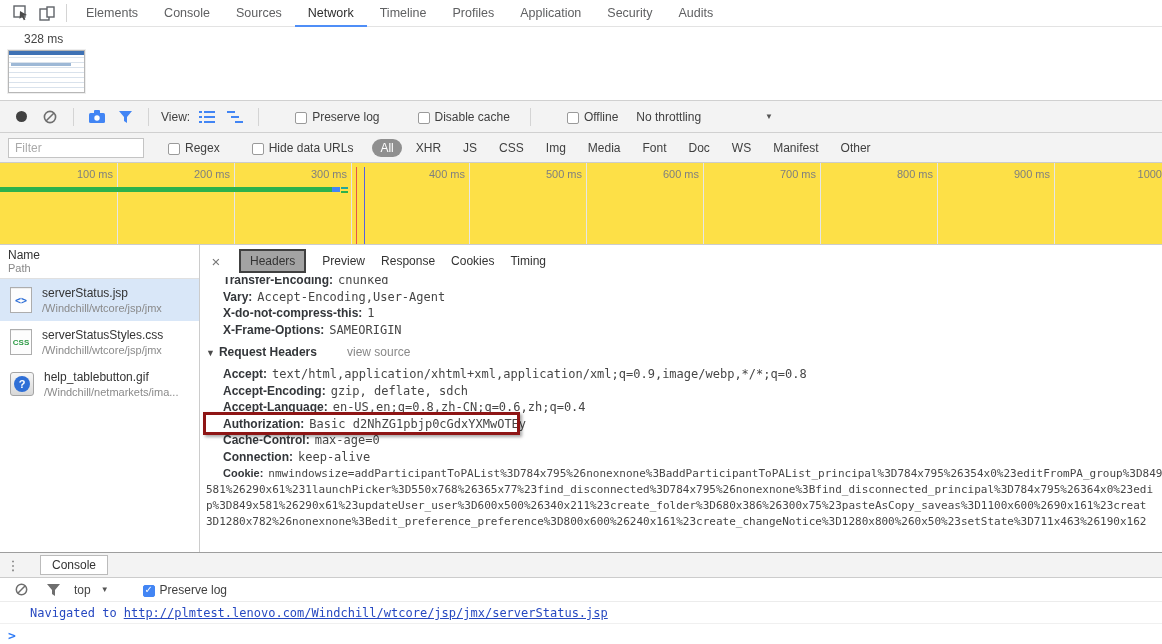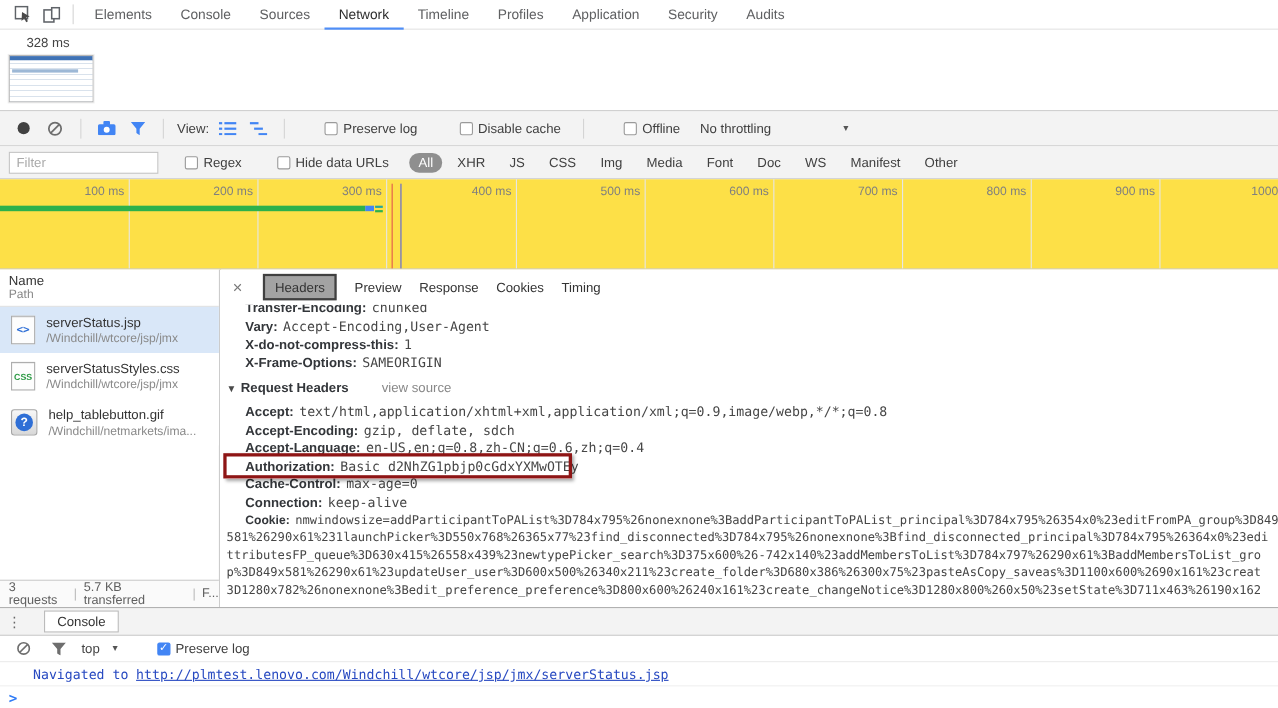--- a/index.html
+++ b/index.html
@@ -34,21 +34,21 @@
   
   .net-toolbar{position:absolute;left:0;top:100px;width:1162px;height:33px;background:var(--toolbar-bg);
     border-top:1px solid #d0d0d0;border-bottom:1px solid #d0d0d0;display:flex;align-items:center;padding-left:10px;gap:6px;}
   .record-dot{width:11px;height:11px;border-radius:50%;background:#414141;margin:0 6px;cursor:pointer;}
   .tool-ic{display:inline-flex;align-items:center;justify-content:center;width:22px;height:20px;cursor:pointer;}
   .lbl{color:#404040;}
   .cbx{display:inline-block;width:12px;height:12px;border:1px solid #9a9a9a;border-radius:2px;background:#fff;
     margin-right:5px;vertical-align:-2px;cursor:pointer;}
   .cbx.checked{background:var(--accent-blue);border-color:var(--accent-blue);position:relative;}
   .cbx.checked::after{content:"✓";position:absolute;left:1px;top:-2px;color:#fff;font-size:10px;}
-  .ckgroup{display:inline-flex;align-items:center;margin:16px 8px;cursor:pointer;padding-left:16px;}
+  .ckgroup{display:inline-flex;align-items:flex-end;margin:16px 8px;cursor:pointer;padding-left:16px;}
   .dd-arrow{font-size:8px;color:#555;}
 
   
   .filter-bar{position:absolute;left:0;top:133px;width:1162px;height:30px;background:var(--toolbar-bg);
     border-bottom:1px solid #ccc;display:flex;align-items:center;padding-left:8px;}
   .filter-input{width:136px;height:20px;border:1px solid #c4c4c4;background:#fff;font-size:12px;
     padding:0 6px;font-family:"Liberation Sans",sans-serif;color:#333;}
   .filter-input::placeholder{color:#aaa;}
   .pill{padding:2px 8px;color:#404040;cursor:pointer;margin:0 3px;}
   .pill.active{background:#8f8f8f;color:#fff;border-radius:10px;}
@@ -299,27 +299,20 @@
           <div class="req-path">/Windchill/wtcore/jsp/jmx</div>
         </span>
       </div>
       <div class="req-row">
         <span class="req-ic ic-help"></span>
         <span>
           <div class="req-name">help_tablebutton.gif</div>
           <div class="req-path">/Windchill/netmarkets/ima...</div>
         </span>
       </div>
-      <div class="status-bar">
-        <span>3 requests</span>
-        <span class="pipe"></span>
-        <span>5.7 KB transferred</span>
-        <span class="pipe"></span>
-        <span>F...</span>
-      </div>
     </div>
 
     <div class="right-panel">
       <div class="detail-tabs">
         <span class="close-x">×</span>
         <span class="dtab active">Headers</span>
         <span class="dtab">Preview</span>
         <span class="dtab">Response</span>
         <span class="dtab">Cookies</span>
         <span class="dtab">Timing</span>
@@ -336,21 +329,20 @@
         <div class="hline"><span class="hname">Accept-Encoding:</span><span class="hval">gzip, deflate, sdch</span></div>
         <div class="hline"><span class="hname">Accept-Language:</span><span class="hval">en-US,en;q=0.8,zh-CN;q=0.6,zh;q=0.4</span></div>
         <div class="hline auth-line">
           <div class="auth-box"></div>
           <span class="hname">Authorization:</span><span class="hval">Basic d2NhZG1pbjp0cGdxYXMwOTEy</span>
         </div>
         <div class="hline"><span class="hname">Cache-Control:</span><span class="hval">max-age=0</span></div>
         <div class="hline"><span class="hname">Connection:</span><span class="hval">keep-alive</span></div>
         <div class="cookie-line first"><span class="hname">Cookie:</span><span class="hval-s">nmwindowsize=addParticipantToPAList%3D784x795%26nonexnone%3BaddParticipantToPAList_principal%3D784x795%26354x0%23editFromPA_group%3D849</span></div>
         <div class="cookie-line"><span class="hval-s">581%26290x61%231launchPicker%3D550x768%26365x77%23find_disconnected%3D784x795%26nonexnone%3Bfind_disconnected_principal%3D784x795%26364x0%23edi</span></div>
-        <div class="cookie-line"><span class="hval-s">ttributesFP_queue%3D630x415%26558x439%23newtypePicker_search%3D375x600%26-742x140%23addMembersToList%3D784x797%26290x61%3BaddMembersToList_gro</span></div>
         <div class="cookie-line"><span class="hval-s">p%3D849x581%26290x61%23updateUser_user%3D600x500%26340x211%23create_folder%3D680x386%26300x75%23pasteAsCopy_saveas%3D1100x600%2690x161%23creat</span></div>
         <div class="cookie-line"><span class="hval-s">3D1280x782%26nonexnone%3Bedit_preference_preference%3D800x600%26240x161%23create_changeNotice%3D1280x800%260x50%23setState%3D711x463%26190x162</span></div>
       </div>
     </div>
   </div>
 
   <div class="drawer">
     <div class="drawer-tabbar">
       <span class="kebab">⋮</span>
       <span class="drawer-tab">Console</span>

